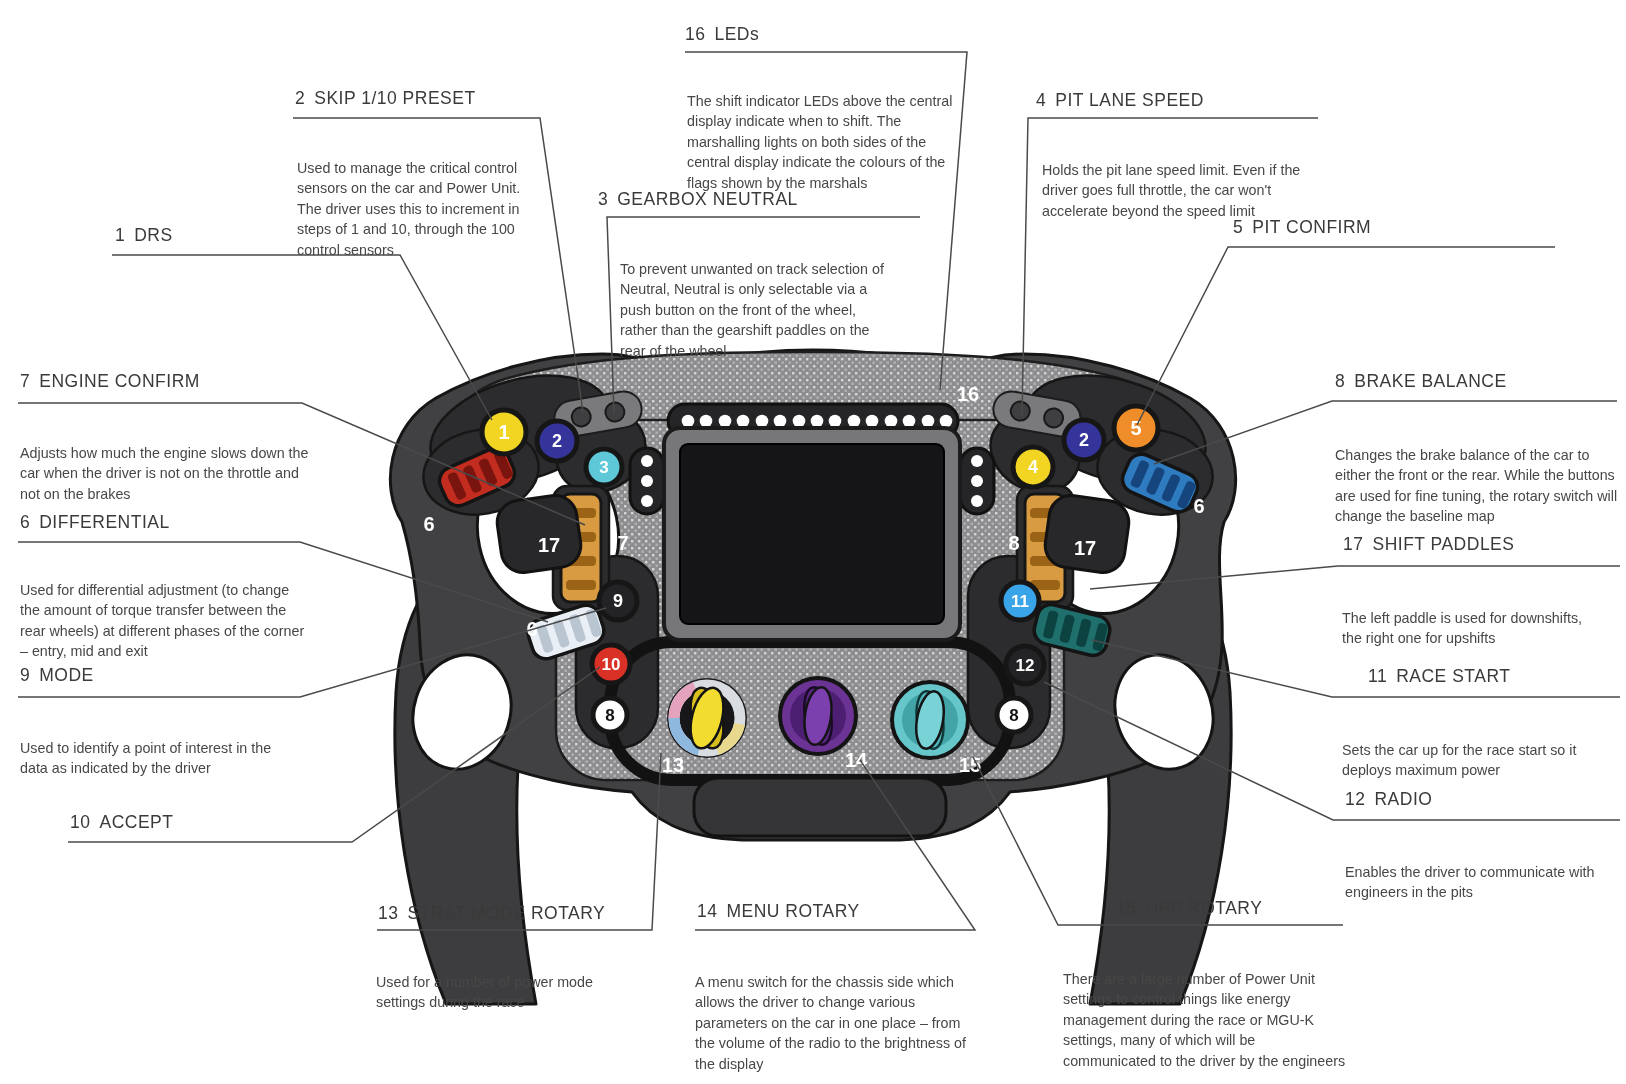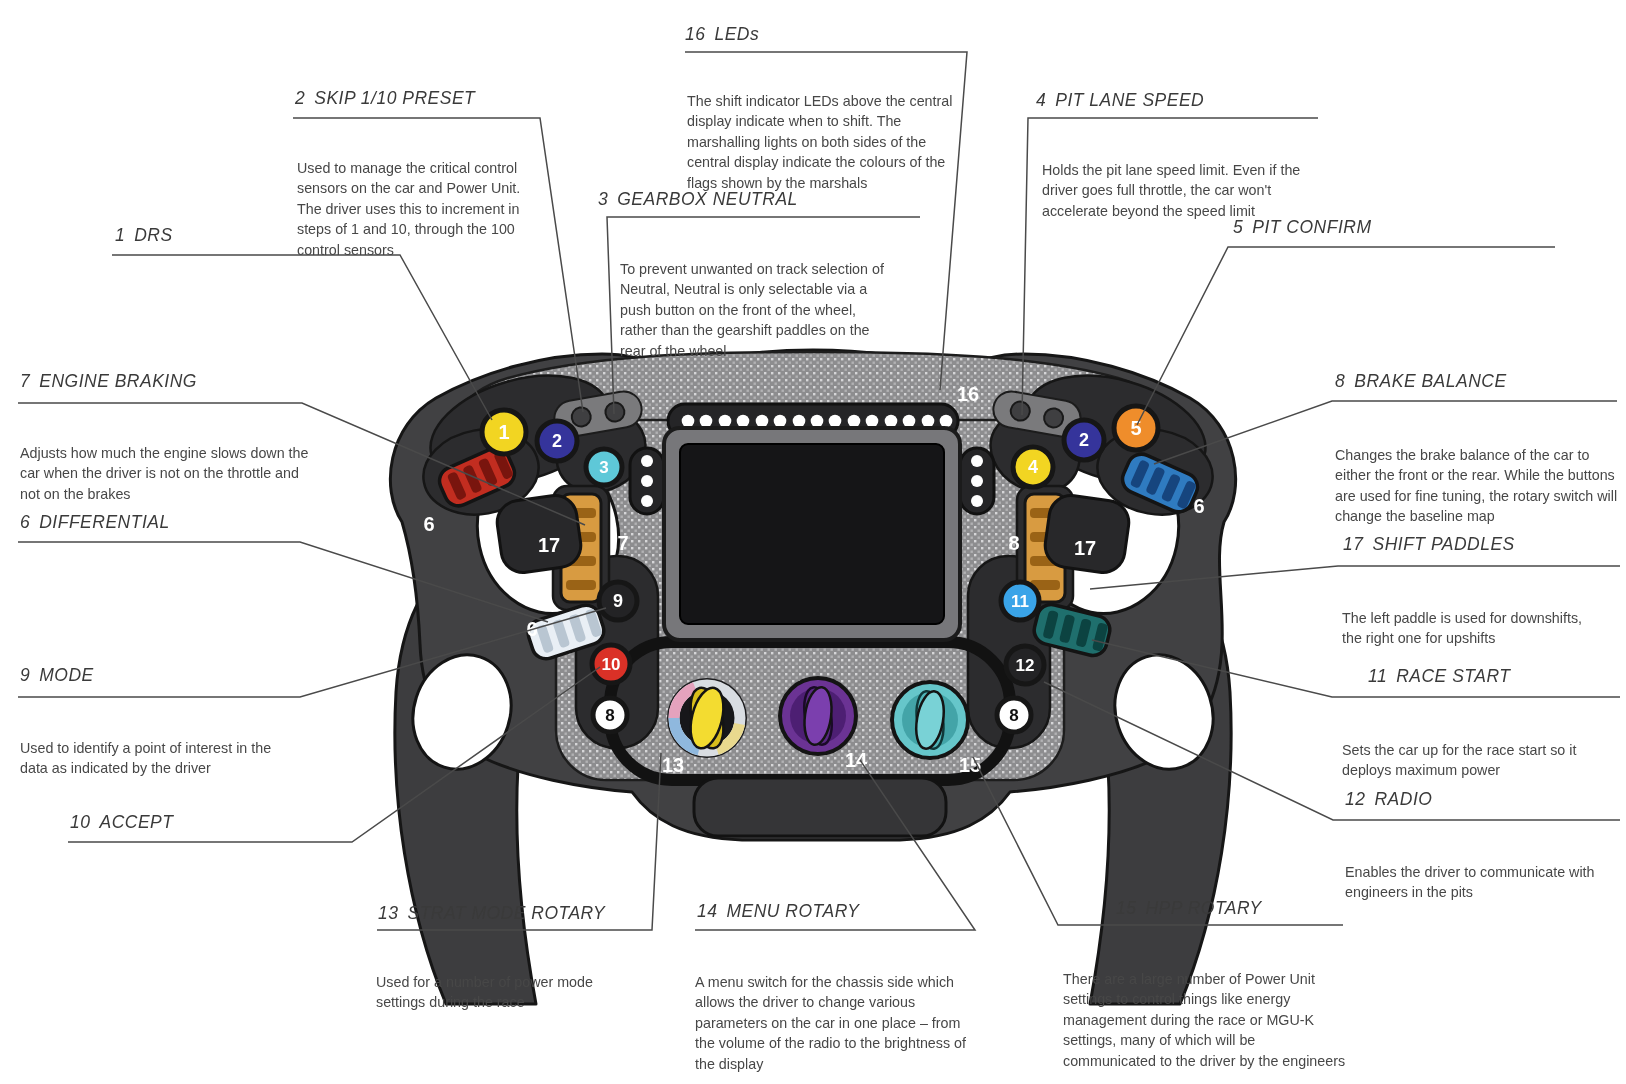--- a/index.html
+++ b/index.html
@@ -1,21 +1,21 @@
 <!DOCTYPE html>
 <html><head>
 <meta charset="utf-8">
 <style>
   html,body{margin:0;padding:0;background:#ffffff;}
   body{width:1626px;height:1084px;position:relative;overflow:hidden;
        font-family:"Liberation Sans","DejaVu Sans",sans-serif;}
   #canvas{position:absolute;left:0;top:0;width:1626px;height:1084px;}
   svg{position:absolute;left:0;top:0;z-index:0;}
   .ann-t{position:absolute;z-index:2;font-size:17.5px;color:#3a3a3a;letter-spacing:.5px;
-         white-space:nowrap;font-weight:400;font-style:italic;}
+         white-space:nowrap;font-weight:400;}
   .ann-t .num{display:inline-block;margin-right:9px;}
   .ann-d{position:absolute;z-index:2;font-size:14.3px;color:#474747;line-height:1.43;margin-top:30px;}
   
   #t1{left:115px;top:225px}   #d1{left:117px;top:264px;width:252px}
   #t2{left:295px;top:88px}    #d2{left:297px;top:128px;width:240px}
   #t3{left:598px;top:189px}   #d3{left:620px;top:229px;width:268px}
   #t4{left:1036px;top:90px}   #d4{left:1042px;top:130px;width:282px}
   #t5{left:1233px;top:217px}  #d5{left:1233px;top:260px;width:305px}
   #t6{left:20px;top:512px}    #d6{left:20px;top:550px;width:285px}
   #t7{left:20px;top:371px}    #d7{left:20px;top:413px;width:290px}
@@ -284,22 +284,23 @@
 
 <div class="ann-t" id="t3"><span class="num">3</span><span>GEARBOX NEUTRAL</span></div>
 <div class="ann-d" id="d3">To prevent unwanted on track selection of Neutral, Neutral is only selectable via a push button on the front of the wheel, rather than the gearshift paddles on the rear of the wheel</div>
 
 <div class="ann-t" id="t4"><span class="num">4</span><span>PIT LANE SPEED</span></div>
 <div class="ann-d" id="d4">Holds the pit lane speed limit. Even if the driver goes full throttle, the car won't accelerate beyond the speed limit</div>
 
 <div class="ann-t" id="t5"><span class="num">5</span><span>PIT CONFIRM</span></div>
 
 <div class="ann-t" id="t6"><span class="num">6</span><span>DIFFERENTIAL</span></div>
-
-<div class="ann-t" id="t7"><span class="num">7</span><span>ENGINE BRAKING</span></div>
+<div class="ann-d" id="d6">Used for differential adjustment (to change the amount of torque transfer between the rear wheels) at different phases of the corner – entry, mid and exit</div>
+
+<div class="ann-t" id="t7"><span class="num">7</span><span>ENGINE CONFIRM</span></div>
 <div class="ann-d" id="d7">Adjusts how much the engine slows down the car when the driver is not on the throttle and not on the brakes</div>
 
 <div class="ann-t" id="t8"><span class="num">8</span><span>BRAKE BALANCE</span></div>
 <div class="ann-d" id="d8">Changes the brake balance of the car to either the front or the rear. While the buttons are used for fine tuning, the rotary switch will change the baseline map</div>
 
 <div class="ann-t" id="t9"><span class="num">9</span><span>MODE</span></div>
 <div class="ann-d" id="d9">Used to identify a point of interest in the data as indicated by the driver</div>
 
 <div class="ann-t" id="t10"><span class="num">10</span><span>ACCEPT</span></div>
 

